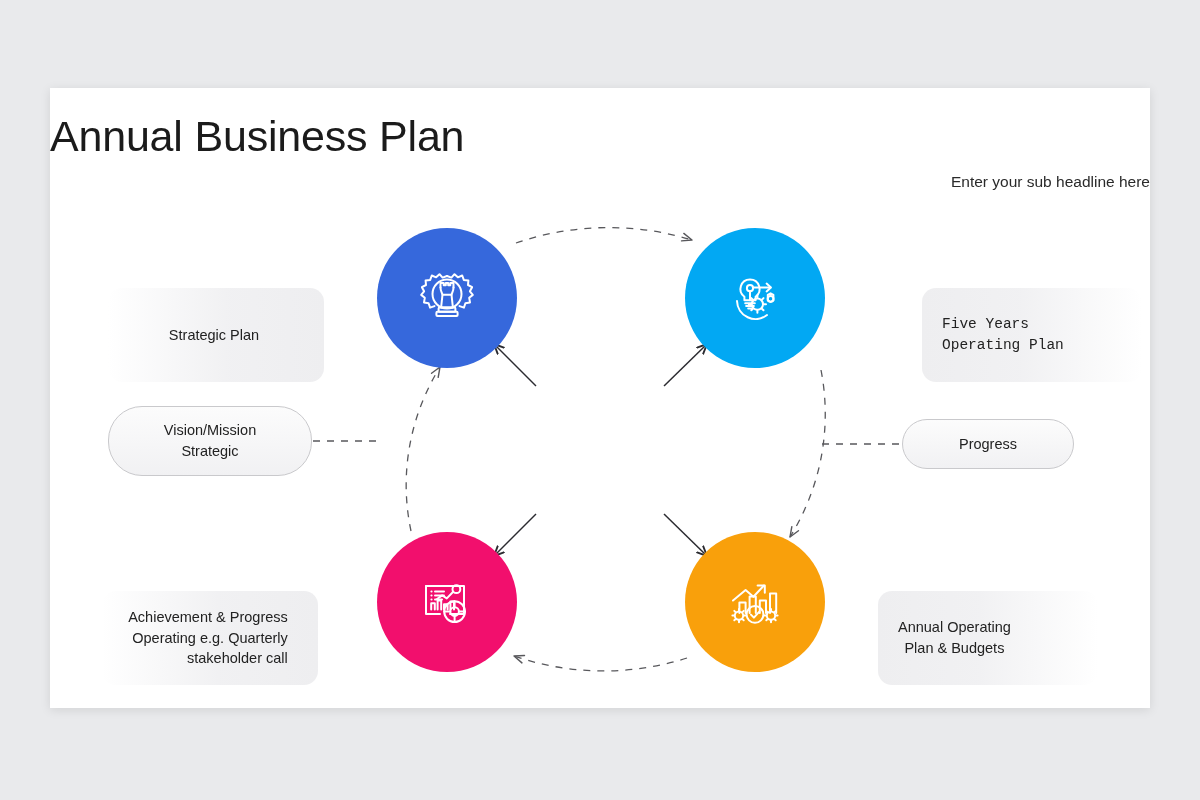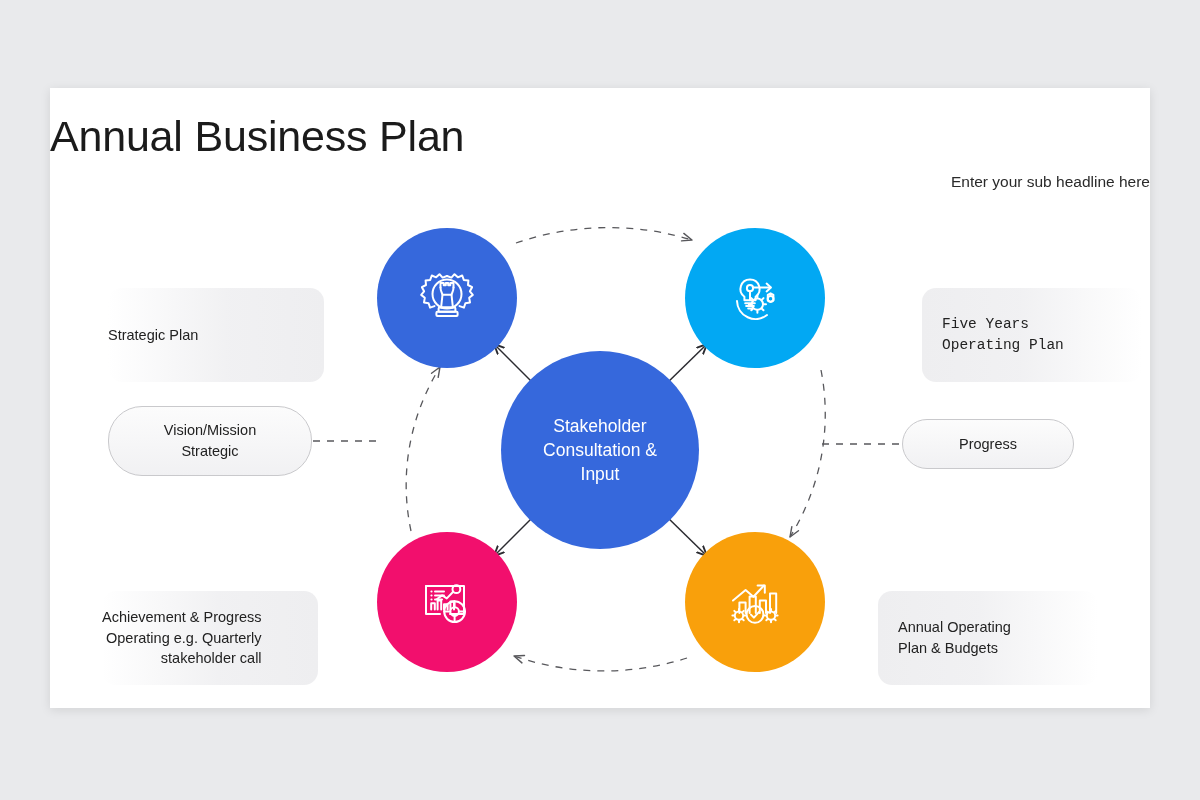--- a/index.html
+++ b/index.html
@@ -91,39 +91,39 @@
     height: 94px;
     border-radius: 14px;
     display: flex;
     align-items: center;
     font-size: 14.5px;
     line-height: 1.42;
     color: #222222;
   }
   .panel-left {
     width: 216px;
-    justify-content: flex-start;
+    justify-content: center;
     text-align: right;
     padding-right: 4px;
     box-sizing: border-box;
     background: linear-gradient(to right, rgba(240,240,242,0) 0%, rgba(240,240,242,0.95) 55%, #eeeef0 100%);
   }
   .panel-right {
     width: 220px;
     justify-content: flex-start;
     text-align: left;
     padding-left: 20px;
     box-sizing: border-box;
     background: linear-gradient(to left, rgba(240,240,242,0) 0%, rgba(240,240,242,0.95) 55%, #eeeef0 100%);
   }
 
   #panel-strategic   { left: 58px; top: 200px; }
   #panel-achievement { left: 52px; top: 503px; }
   #panel-fiveyears   { left: 872px; top: 200px; font-family: Liberation Mono, monospace; }
-  #panel-annual      { left: 828px; top: 503px; }
+  #panel-annual      { left: 828px; top: 503px; text-align: center; }
 
   .pill {
     position: absolute;
     border: 1px solid #c9c9cc;
     border-radius: 34px;
     background: linear-gradient(to bottom, #fcfcfc 0%, #f1f1f3 100%);
     display: flex;
     align-items: center;
     justify-content: center;
     text-align: center;
@@ -240,27 +240,20 @@
         <circle cx="15" cy="44.6" r="4.2"></circle>
         <path d="M15 38 v1.6 M15 49.6 v1.6 M8.4 44.6 h1.6 M20 44.6 h1.6
                  M10.3 39.9 l1.2 1.2 M18.5 48.1 l1.2 1.2 M19.7 39.9 l-1.2 1.2 M11.5 48.1 l-1.2 1.2"></path>
         <circle cx="47" cy="44.6" r="4.2"></circle>
         <path d="M47 38 v1.6 M47 49.6 v1.6 M40.4 44.6 h1.6 M52 44.6 h1.6
                  M42.3 39.9 l1.2 1.2 M50.5 48.1 l1.2 1.2 M51.7 39.9 l-1.2 1.2 M43.5 48.1 l-1.2 1.2"></path>
       </svg>
     </span>
   </div>
 
-  <div id="node-center">
-    <div>
-      <div>Stakeholder</div>
-      <div>Consultation &amp;</div>
-      <div>Input</div>
-    </div>
-  </div>
 
   <div class="panel panel-left" id="panel-strategic">
     <div>
       <div>Strategic Plan</div>
     </div>
   </div>
 
   <div class="panel panel-left" id="panel-achievement">
     <div>
       <div>Achievement &amp; Progress</div>

